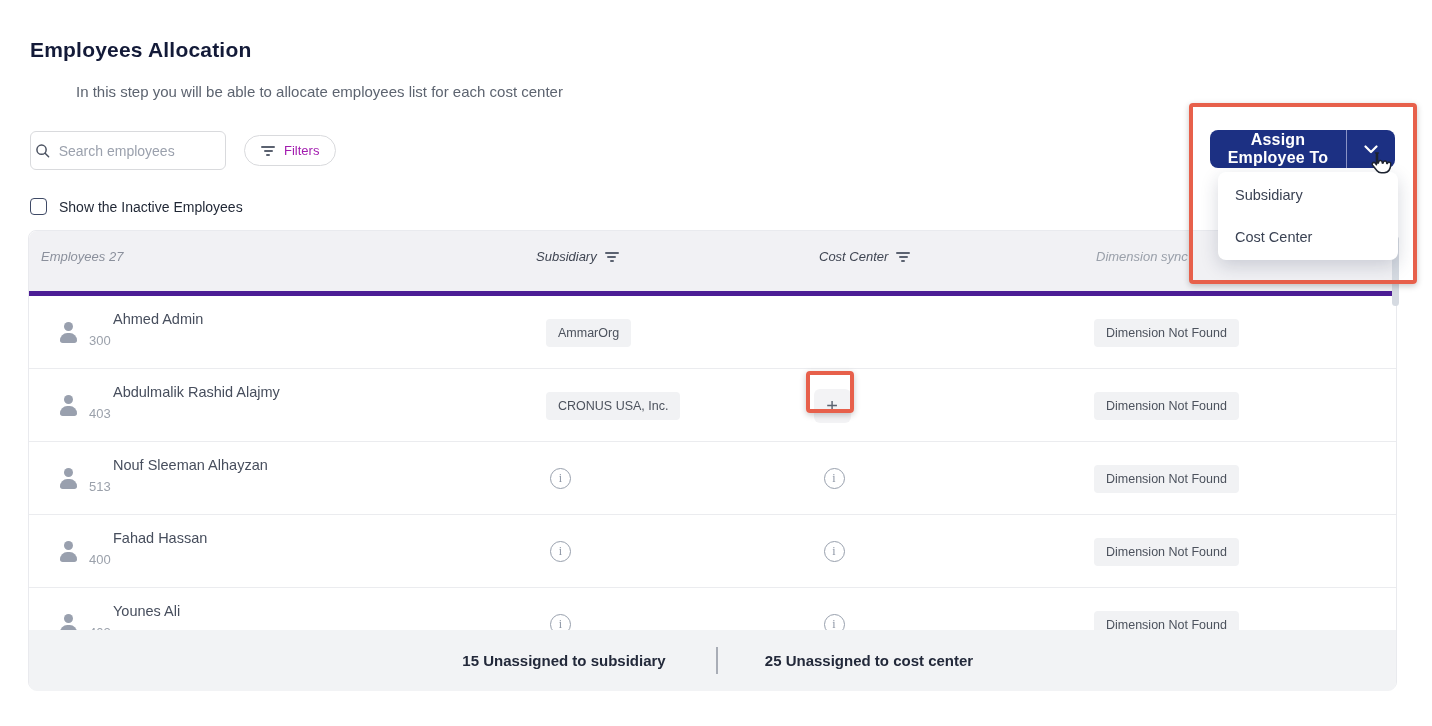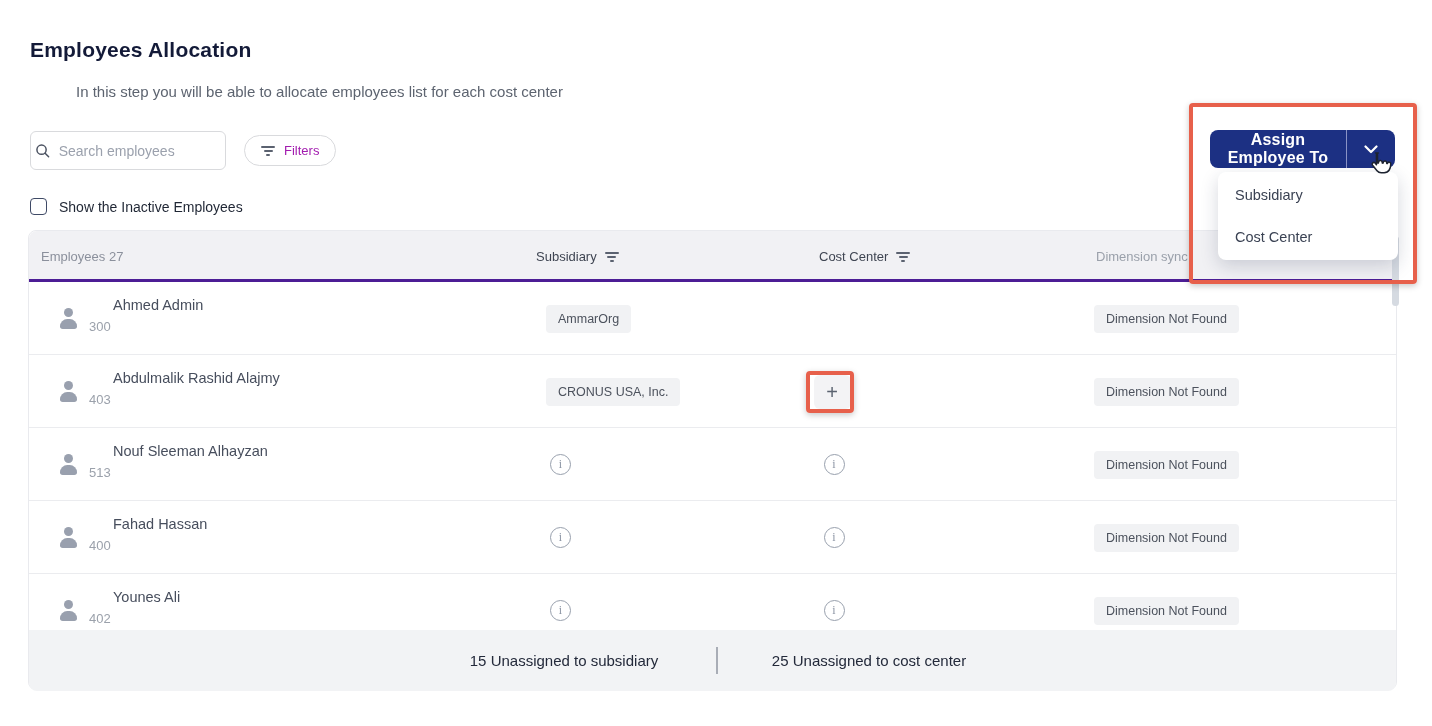--- a/index.html
+++ b/index.html
@@ -28,22 +28,22 @@
   .f-icon i:nth-child(1){ width:14px; } .f-icon i:nth-child(2){ width:9px; } .f-icon i:nth-child(3){ width:4px; }
 
   .checkbox-row { position:absolute; left:30px; top:198px; display:flex; align-items:center; gap:12px; }
   .checkbox { width:17px; height:17px; border:1.6px solid #3f4a66; border-radius:4px; background:#fff; cursor:pointer; }
   .checkbox-label { font-size:14px; color:#1f2634; }
 
   
   .table-card { position:absolute; left:28px; top:230px; width:1369px; height:460px;
     border-radius:8px; background:#fff; z-index:1;
     border:1px solid #e9eaee; }
-  .thead { position:relative; height:51px; background:var(--header-bg,#f1f1f4); border-radius:8px 8px 0 0;
-    border-bottom:3px solid #4c1d95; }
+  .thead { position:relative; height:65px; background:var(--header-bg,#f1f1f4); border-radius:8px 8px 0 0;
+    border-bottom:5px solid #4c1d95;font-style:italic; }
   .th { position:absolute; top:0; height:51px; display:flex; align-items:center; gap:8px; font-size:13px; }
   .th-emp { left:12px; color:#8b909c; }
   .th-sub { left:507px; color:#3f4552; cursor:pointer; }
   .th-cost { left:790px; color:#3f4552; cursor:pointer; }
   .th-dim { left:1067px; color:#9aa0aa; }
 
   .tbody { position:relative; height:348px; overflow:hidden; }
   .trow { position:relative; height:73px; border-bottom:1px solid #ebecef; background:#fff; }
   .avatar { position:absolute; left:26px; top:24px; width:26px; height:26px; }
   .avatar::before { content:""; position:absolute; left:9px; top:2px; width:9px; height:9px; border-radius:50%; background:#99a0ae; }
@@ -60,21 +60,21 @@
   .chip { display:inline-block; background:var(--chip-bg,#f1f2f4); color:var(--chip-text,#4c525d);
     font-size:12.5px; padding:7px 12px; border-radius:4px; white-space:nowrap; }
   .info-icon { width:21px; height:21px; border:1.5px solid #98a0ad; border-radius:50%;
     color:#8c95a4; display:flex; align-items:center; justify-content:center;
     font-family:"Liberation Serif", serif; font-size:12px; margin-left:4px; cursor:pointer; }
   .add-btn { width:37px; height:34px; background:#f3f3f5; border:none; border-radius:6px;
     font-size:20px; color:#5b6370; cursor:pointer; line-height:1; font-family:"Liberation Sans", sans-serif; }
 
   .tfoot { position:absolute; left:0; top:399px; width:100%; height:61px;
     background:var(--footer-bg,#f2f3f5); border-radius:0 0 8px 8px; }
-  .foot-text { position:absolute; top:22px; transform:translateX(-50%); font-size:15px; font-weight:400; color:#23293a; white-space:nowrap; }
+  .foot-text { position:absolute; top:22px; transform:translateX(-50%); font-size:15px; font-weight:700; color:#23293a; white-space:nowrap; }
   .foot1 { left:535px; } .foot2 { left:840px; }
   .foot-sep { position:absolute; left:687px; top:17px; width:2px; height:27px; background:#a9adb6; }
 
   .scroll-thumb { position:absolute; left:1392px; top:236px; width:7px; height:70px;
     background:#d5dae1; border-radius:4px; z-index:5; }
 
   
   .annotation { position:absolute; border:4px solid var(--annotation,#e7604b); border-radius:4px;
     box-shadow:0 2px 6px rgba(0,0,0,0.22); z-index:10; pointer-events:none; }
   .ann-assign { left:1189px; top:103px; width:228px; height:181px; }

